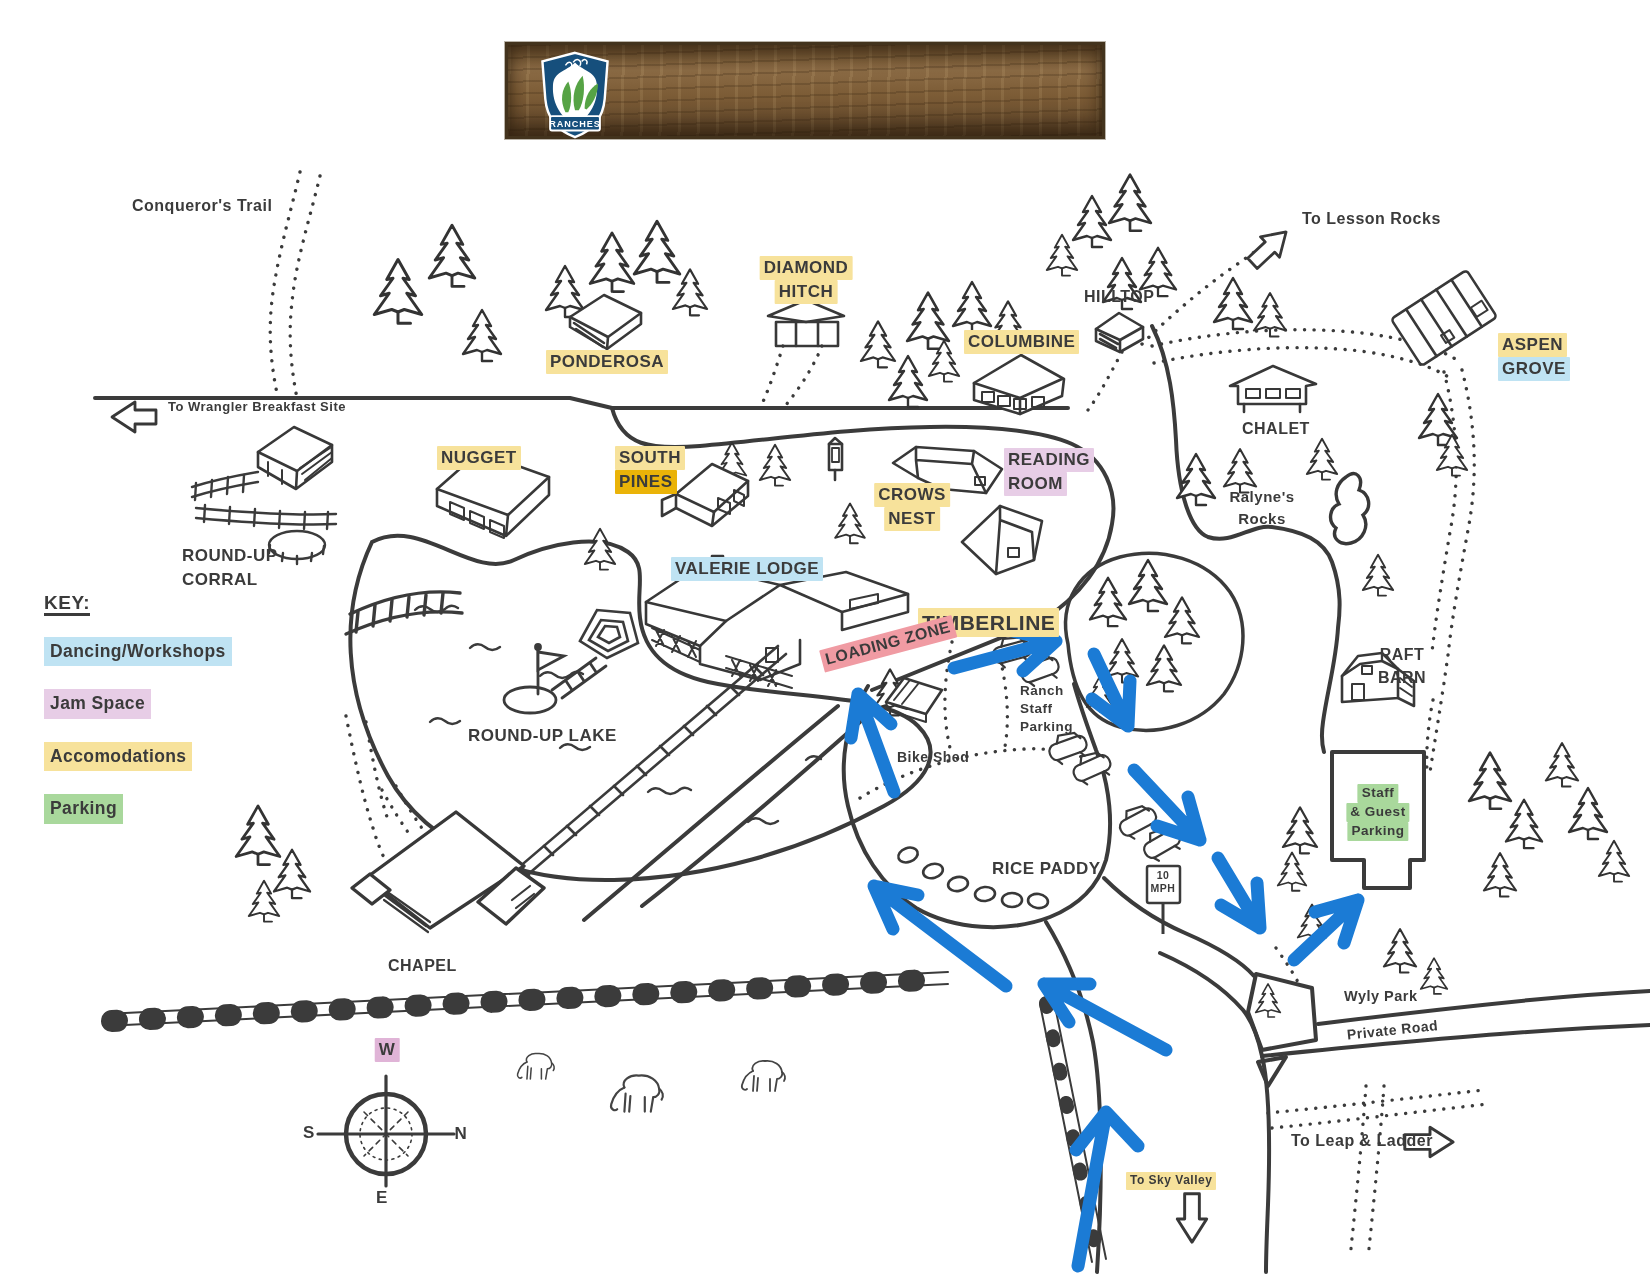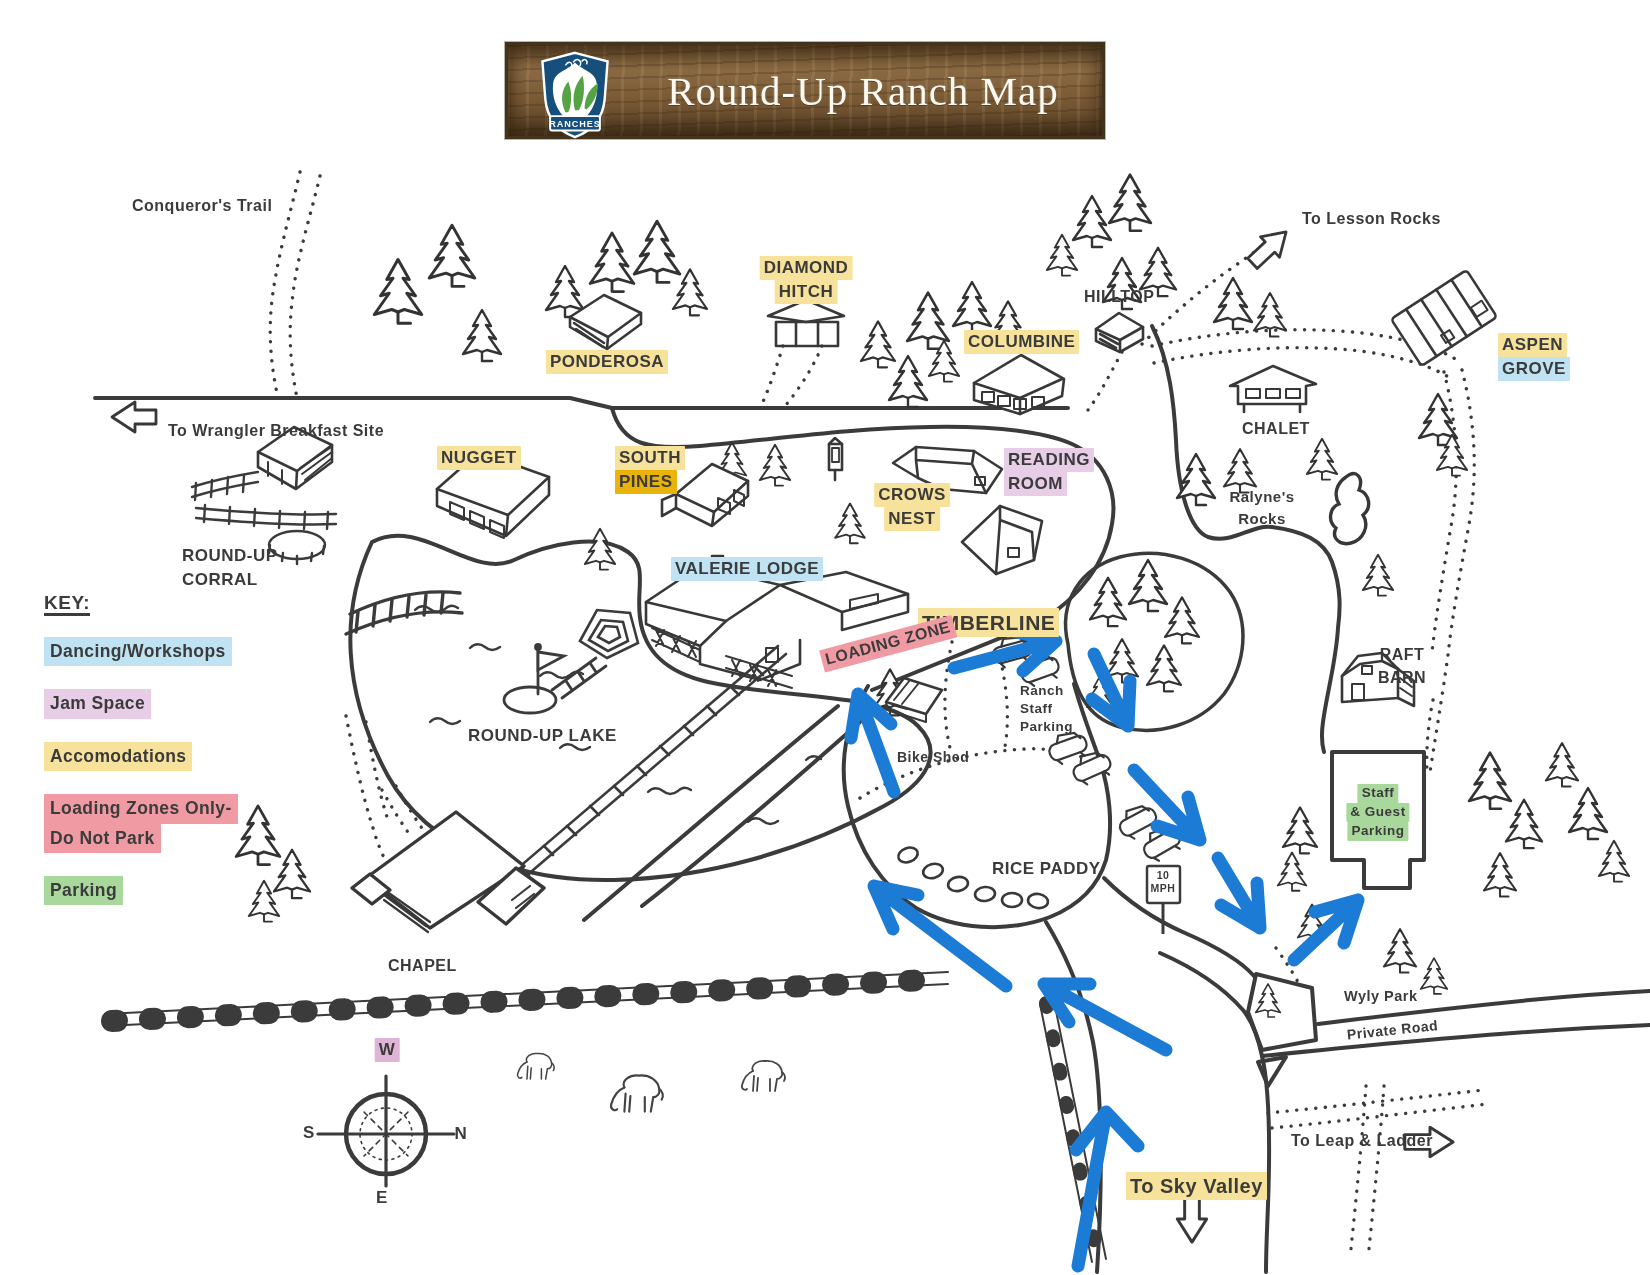--- a/index.html
+++ b/index.html
@@ -390,40 +390,35 @@
     <svg id="banner-logo" width="82" height="92" viewBox="0 0 80 96">
       <path d="M40,4 L74,13 L71,52 C69,75 56,86 40,92 C24,86 11,75 9,52 L6,13 Z" fill="#164f7c" stroke="#fff" stroke-width="2.5"></path>
       <path d="M40,14 C50,24 62,23 63,38 C64,59 53,72 40,80 C27,72 16,59 17,38 C18,23 30,24 40,14 Z" fill="#fff"></path>
       <path d="M30,66 C24,54 26,42 33,34 C37,44 37,58 33,66 Z" fill="#56a345"></path>
       <path d="M40,64 C36,50 40,36 48,28 C51,40 49,56 44,64 Z" fill="#56a345"></path>
       <path d="M50,62 C50,50 56,40 64,36 C64,48 58,58 52,63 Z" fill="#56a345"></path>
       <path d="M30,17 C34,11 38,15 36,19 M38,14 C42,8 48,12 45,18 M47,13 C50,9 54,12 52,16" stroke="#fff" stroke-width="1.5" fill="none"></path>
       <rect x="14" y="70" width="52" height="15" rx="2" fill="#164f7c" stroke="#fff" stroke-width="2"></rect>
       <text x="40" y="81.5" text-anchor="middle" fill="#fff" font-size="9.5" font-weight="bold" letter-spacing="1" font-family="Liberation Sans, DejaVu Sans, sans-serif">RANCHES</text>
     </svg>
-    <div id="banner-title">Round-Up Ranch Map</div>
   </div>
 
   <div id="key-block">
     <div id="key-title">KEY:</div>
     <div id="key-items">
         <div class="key-item">
           <div><span style="background: rgb(191, 227, 243);">Dancing/Workshops</span></div>
         </div>
         <div class="key-item">
           <div><span style="background: rgb(231, 205, 230);">Jam Space</span></div>
         </div>
         <div class="key-item">
           <div><span style="background: rgb(247, 226, 155);">Accomodations</span></div>
         </div>
         <div class="key-item">
-          <div><span style="background: rgb(240, 155, 163);">Loading Zones Only-</span></div>
-          <div><span style="background: rgb(240, 155, 163);">Do Not Park</span></div>
-        </div>
-        <div class="key-item">
           <div><span style="background: rgb(169, 216, 156);">Parking</span></div>
         </div>
       </div>
   </div>
 
   <div id="labels">
       <div class="map-label" style="left: 128px; top: 195px; font-size: 16px;">
         <div class="ln"><span>Conqueror's Trail</span></div>
       </div>
       <div class="map-label" style="left: 1298px; top: 208px; font-size: 16px;">
@@ -439,21 +434,21 @@
       <div class="map-label" style="left: 964px; top: 330px; font-size: 17px;">
         <div class="ln"><span style="background: rgb(247, 226, 155);">COLUMBINE</span></div>
       </div>
       <div class="map-label" style="left: 1080px; top: 286px; font-size: 16px;">
         <div class="ln"><span>HILLTOP</span></div>
       </div>
       <div class="map-label" style="left: 1492px; top: 333px; font-size: 17px; padding-left: 6px;">
         <div class="ln"><span style="background: rgb(247, 226, 155);">ASPEN</span></div>
         <div class="ln"><span style="background: rgb(191, 227, 243);">GROVE</span></div>
       </div>
-      <div class="map-label" style="left: 164px; top: 420px; font-size: 16px;">
+      <div class="map-label" style="left: 164px; top: 398px; font-size: 13px;">
         <div class="ln"><span>To Wrangler Breakfast Site</span></div>
       </div>
       <div class="map-label" style="left: 437px; top: 446px; font-size: 17px;">
         <div class="ln"><span style="background: rgb(247, 226, 155);">NUGGET</span></div>
       </div>
       <div class="map-label" style="left: 615px; top: 446px; font-size: 17px;">
         <div class="ln"><span style="background: rgb(247, 226, 155);">SOUTH</span></div>
         <div class="ln"><span style="background: #eab308;">PINES</span></div>
       </div>
       <div class="map-label" style="left: 912px; top: 483px; font-size: 17px; text-align: center; transform: translateX(-50%);">
@@ -516,21 +511,21 @@
       </div>
       <div class="map-label" style="left: 1340px; top: 986px; font-size: 14.5px;">
         <div class="ln"><span>Wyly Park</span></div>
       </div>
       <div class="map-label" style="left: 1343px; top: 1025px; font-size: 14px; transform-origin: left center; transform: rotate(-6deg);">
         <div class="ln"><span>Private Road</span></div>
       </div>
       <div class="map-label" style="left: 1287px; top: 1130px; font-size: 16px;">
         <div class="ln"><span>To Leap &amp; Ladder</span></div>
       </div>
-      <div class="map-label" style="left: 1126px; top: 1172px; font-size: 20px;">
+      <div class="map-label" style="left: 1126px; top: 1172px; font-size: 12px;">
         <div class="ln"><span style="background: rgb(247, 226, 155);">To Sky Valley</span></div>
       </div>
       <div class="map-label" style="left: 387px; top: 1038px; font-size: 17px; text-align: center; transform: translateX(-50%);">
         <div class="ln"><span style="background: rgb(224, 180, 215);">W</span></div>
       </div>
       <div class="map-label" style="left: 309px; top: 1121px; font-size: 17px; text-align: center; transform: translateX(-50%);">
         <div class="ln"><span>S</span></div>
       </div>
       <div class="map-label" style="left: 461px; top: 1122px; font-size: 17px; text-align: center; transform: translateX(-50%);">
         <div class="ln"><span>N</span></div>

